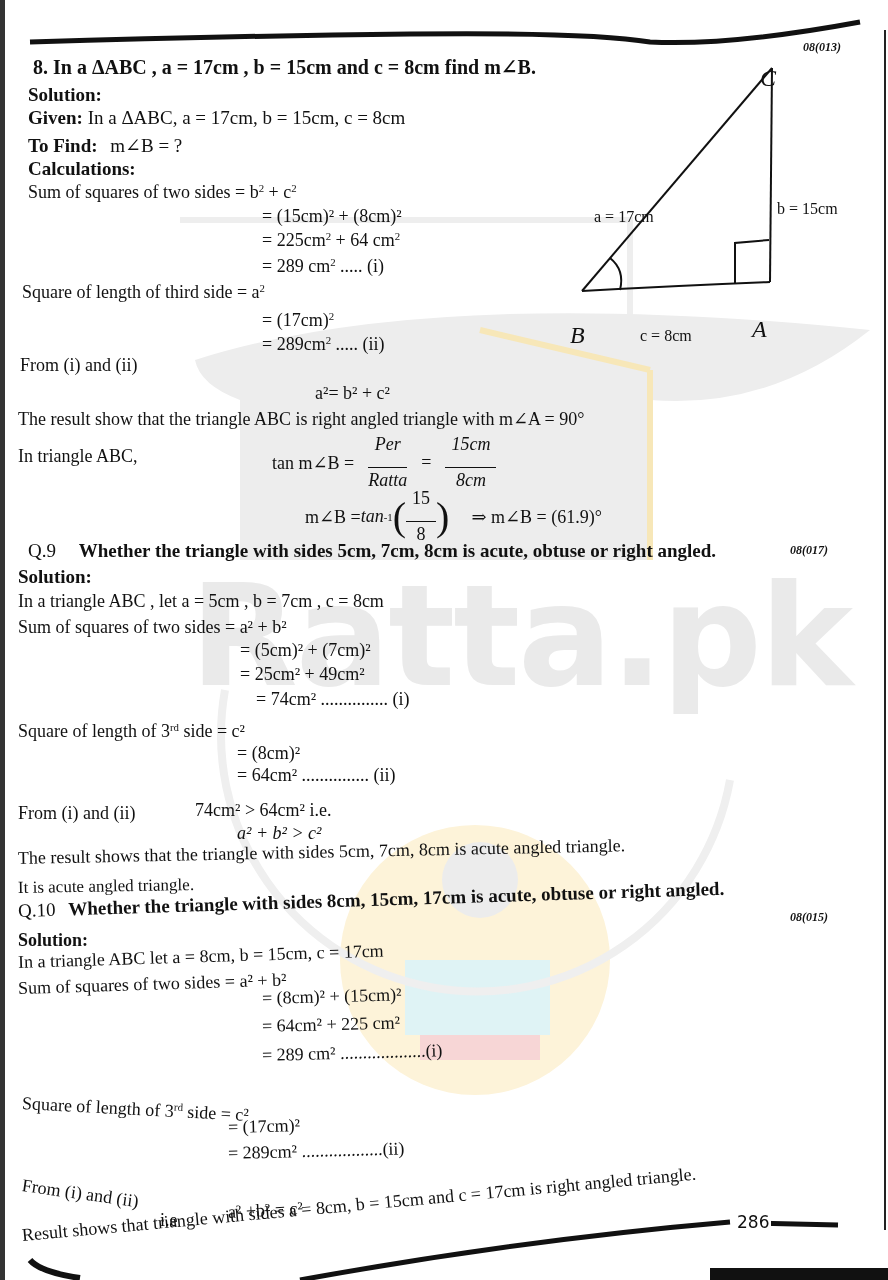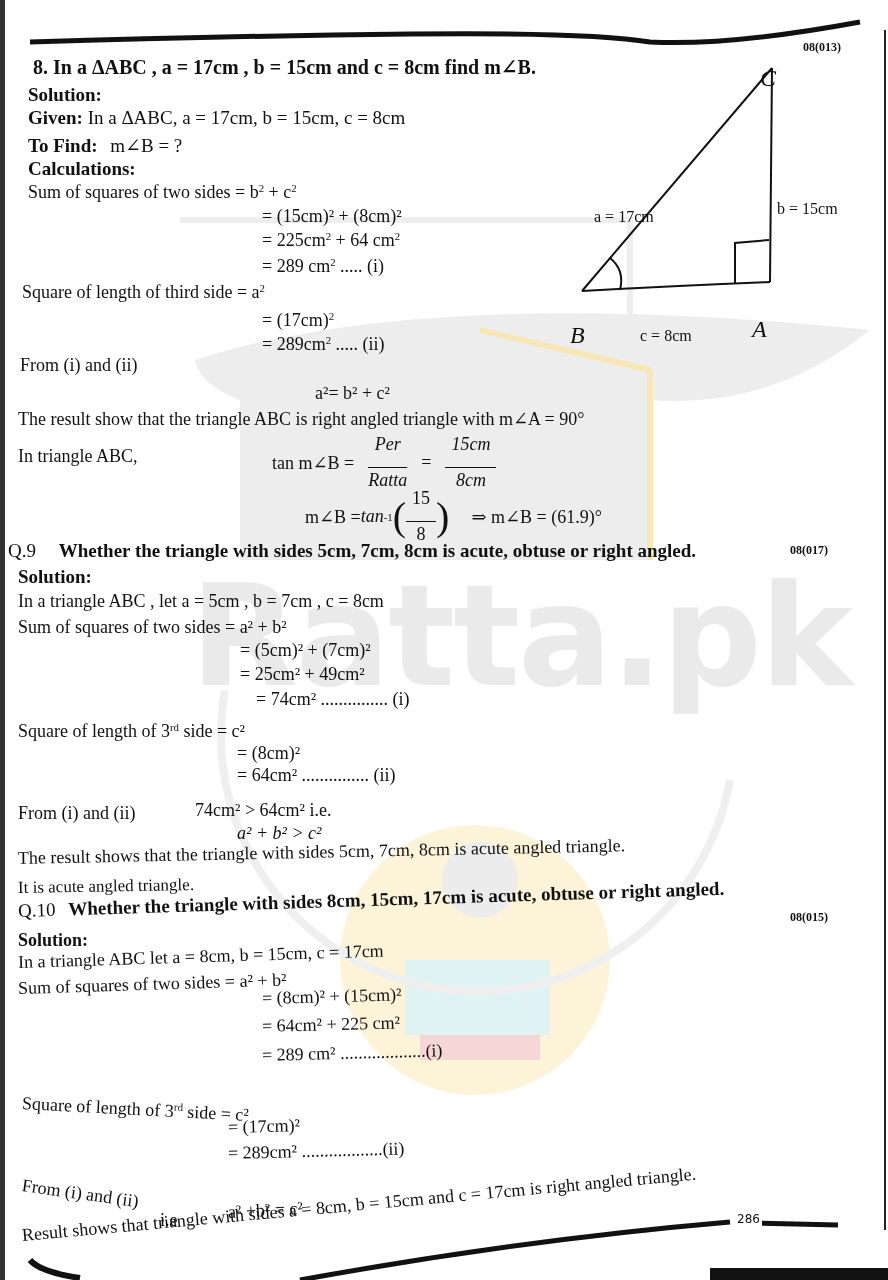--- a/index.html
+++ b/index.html
@@ -10,21 +10,21 @@
   }
   .abs { position: absolute; white-space: nowrap; }
   .bold { font-weight: bold; }
   .ital { font-style: italic; }
   sup { font-size: 0.6em; vertical-align: 0.6em; line-height: 0; }
   .f16 { font-size: 16px; }
   .f17 { font-size: 17px; }
   .f18 { font-size: 18px; }
   .f19 { font-size: 19px; }
   .f20 { font-size: 20px; }
-  .small-code { font-size: 12px; font-weight: bold; }
+  .small-code { font-size: 12px; font-weight: bold; font-style: italic; }
   .left-border { position:absolute; left:0; top:0; width:5px; height:1280px; background:#333; }
   .right-border { position:absolute; right:2px; top:30px; width:2px; height:1200px; background:#222; }
   
   .wm { position:absolute; pointer-events:none; }
   .wm-text { font-family: "DejaVu Sans", sans-serif; font-weight: bold; color: #e6e6e6; }
   .frac { display:inline-block; vertical-align: middle; text-align:center; }
   .frac .num { display:block; border-bottom: 1.5px solid #111; padding: 0 6px 12px; }
   .frac .den { display:block; padding-top: 2px; }
   .paren { font-size: 40px; vertical-align: middle; font-weight: 200; }
   svg { overflow: visible; }
@@ -130,21 +130,21 @@
   <path d="M165,224 L165,183 L199,180" fill="none" stroke="#111" stroke-width="2"></path>
   <path d="M40,198 Q55,210 50,230" fill="none" stroke="#111" stroke-width="2"></path>
 </svg>
 <div class="abs ital f20" style="left:760px;top:65px;font-size:24px;">C</div>
 <div class="abs ital f20" style="left:570px;top:322px;font-size:24px;">B</div>
 <div class="abs ital f20" style="left:752px;top:316px;font-size:24px;">A</div>
 <div class="abs f16" style="left:594px;top:208px;">a = 17cm</div>
 <div class="abs f16" style="left:777px;top:200px;">b = 15cm</div>
 <div class="abs f16" style="left:640px;top:327px;">c = 8cm</div>
 
-<div class="abs f19" style="left:8px;top:540px;">
+<div class="abs f19" style="left:28px;top:540px;">
   <span>Q.9</span>
   <span class="bold" style="margin-left:18px;">Whether the triangle with sides 5cm, 7cm, 8cm is acute, obtuse or right angled.</span>
 </div>
 <div class="abs small-code" style="left:790px;top:543px;">08(017)</div>
 <div class="abs bold f19" style="left:18px;top:566px;">Solution:</div>
 <div class="abs f18" style="left:18px;top:591px;">In a triangle ABC ,  let a = 5cm ,  b = 7cm ,  c = 8cm</div>
 <div class="abs f18" style="left:18px;top:617px;">Sum of squares of two sides =  a² + b²</div>
 <div class="abs f18" style="left:240px;top:640px;">=   (5cm)²  + (7cm)²</div>
 <div class="abs f18" style="left:240px;top:664px;">=   25cm² + 49cm²</div>
 <div class="abs f18" style="left:240px;top:689px;margin-left:16px;">=   74cm²  ............... (i)</div>
@@ -179,13 +179,13 @@
 <div class="abs f18" style="left:160px;top:1210px;">i.e</div>
 <div class="abs f18" style="left:228px;top:1202px;transform:rotate(-3deg);transform-origin:left;">a² +b² = c²</div>
 <div class="abs f18" style="left:22px;top:1225px;transform:rotate(-5.2deg);transform-origin:left;">Result shows that triangle with sides a = 8cm, b = 15cm and c = 17cm is right angled triangle.</div>
 
 <svg class="abs" style="left:20px;top:1210px;" width="870" height="70">
   <path d="M10,50 Q20,62 60,68" fill="none" stroke="#111" stroke-width="6"></path>
   <path d="M280,70 Q500,30 710,12" fill="none" stroke="#111" stroke-width="5"></path>
   <line x1="735" y1="13" x2="818" y2="15" stroke="#111" stroke-width="5"></line>
   <rect x="690" y="58" width="180" height="12" fill="#111"></rect>
 </svg>
-<div class="abs f18" style="left:735px;top:1212px;font-family:'DejaVu Sans',sans-serif;font-size:12px;background:#fff;padding:0 2px;">286</div>
+<div class="abs f18" style="left:735px;top:1212px;font-family:'DejaVu Sans',sans-serif;font-size:17px;background:#fff;padding:0 2px;">286</div>
 
 </body></html>

